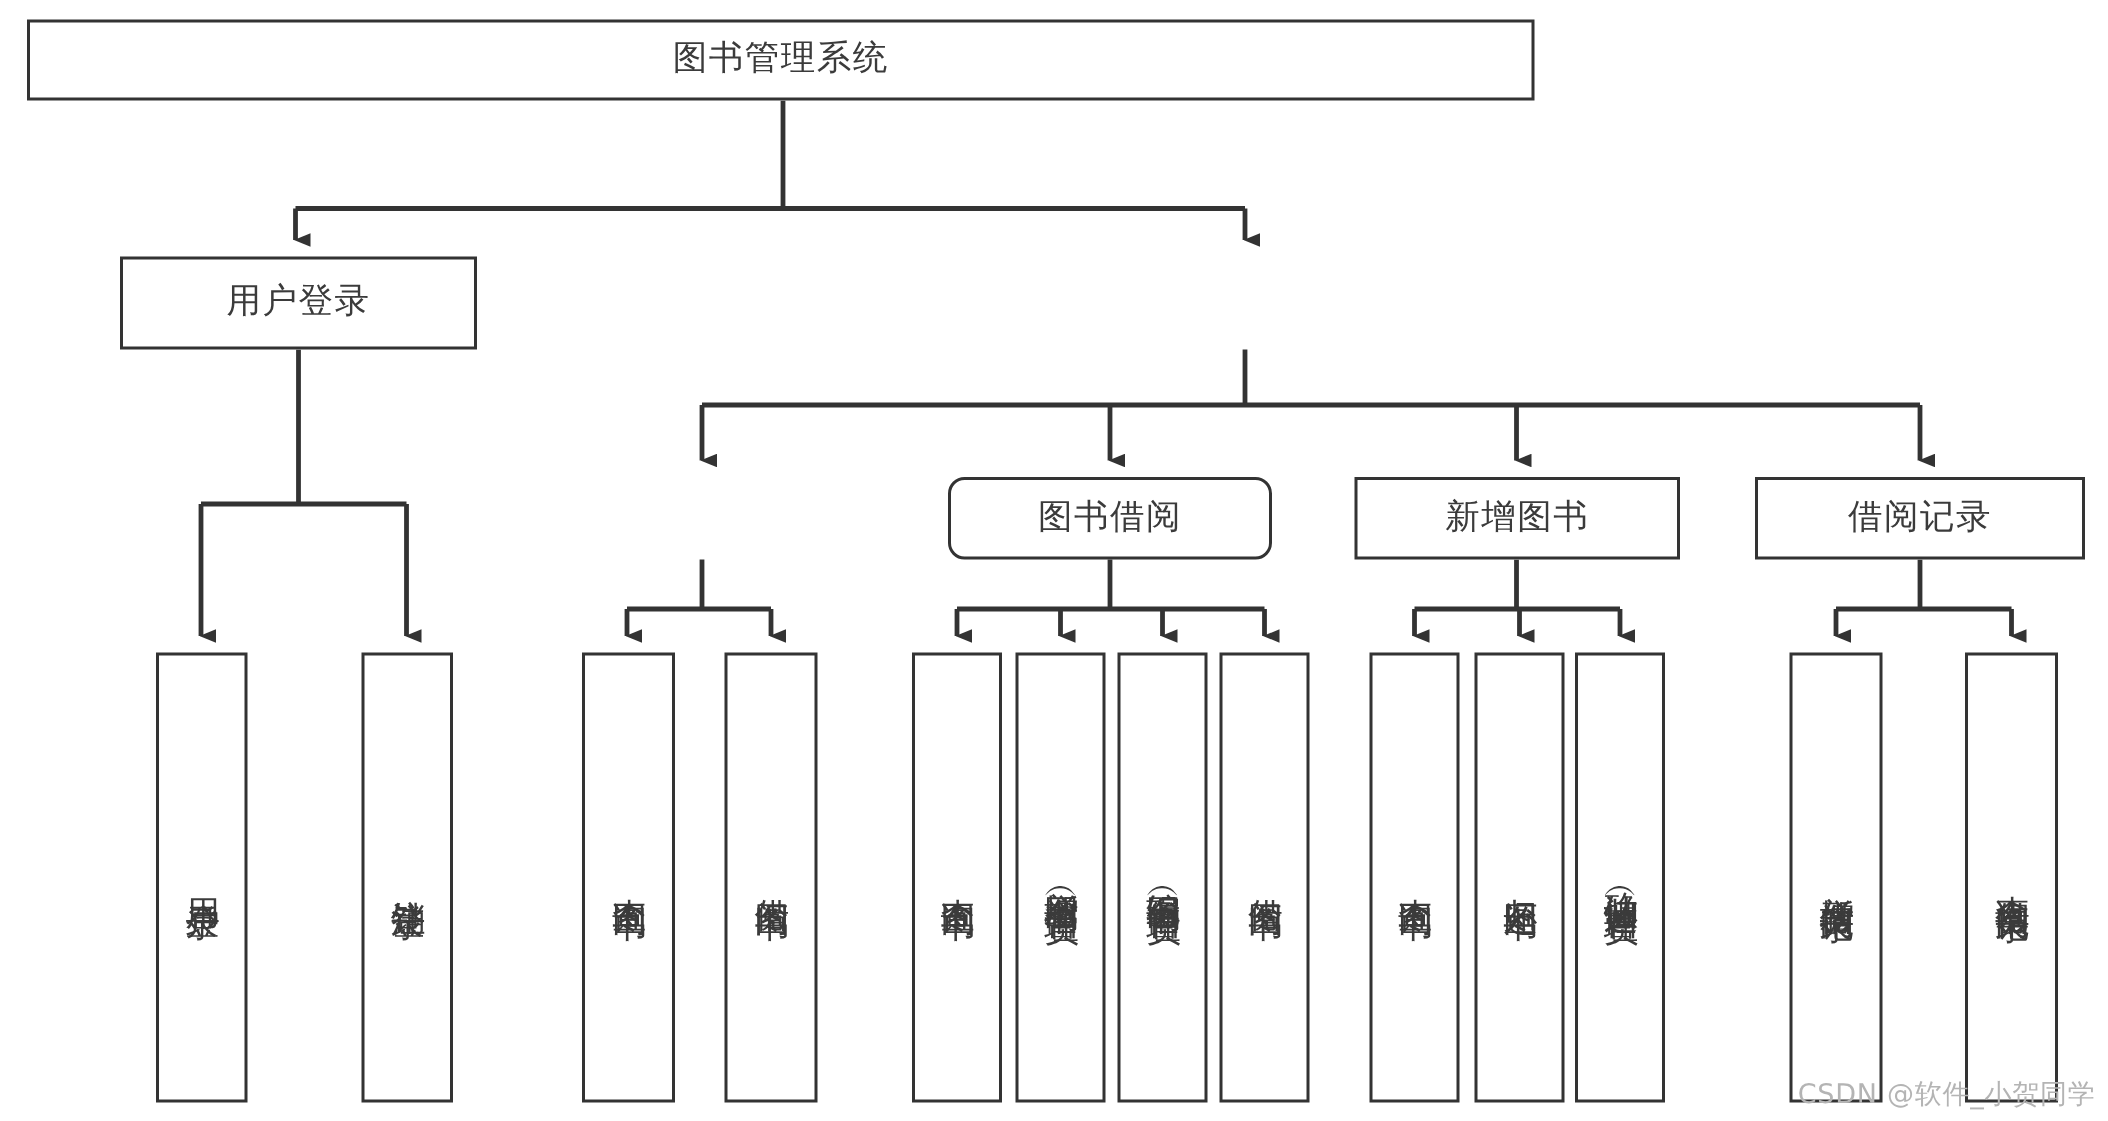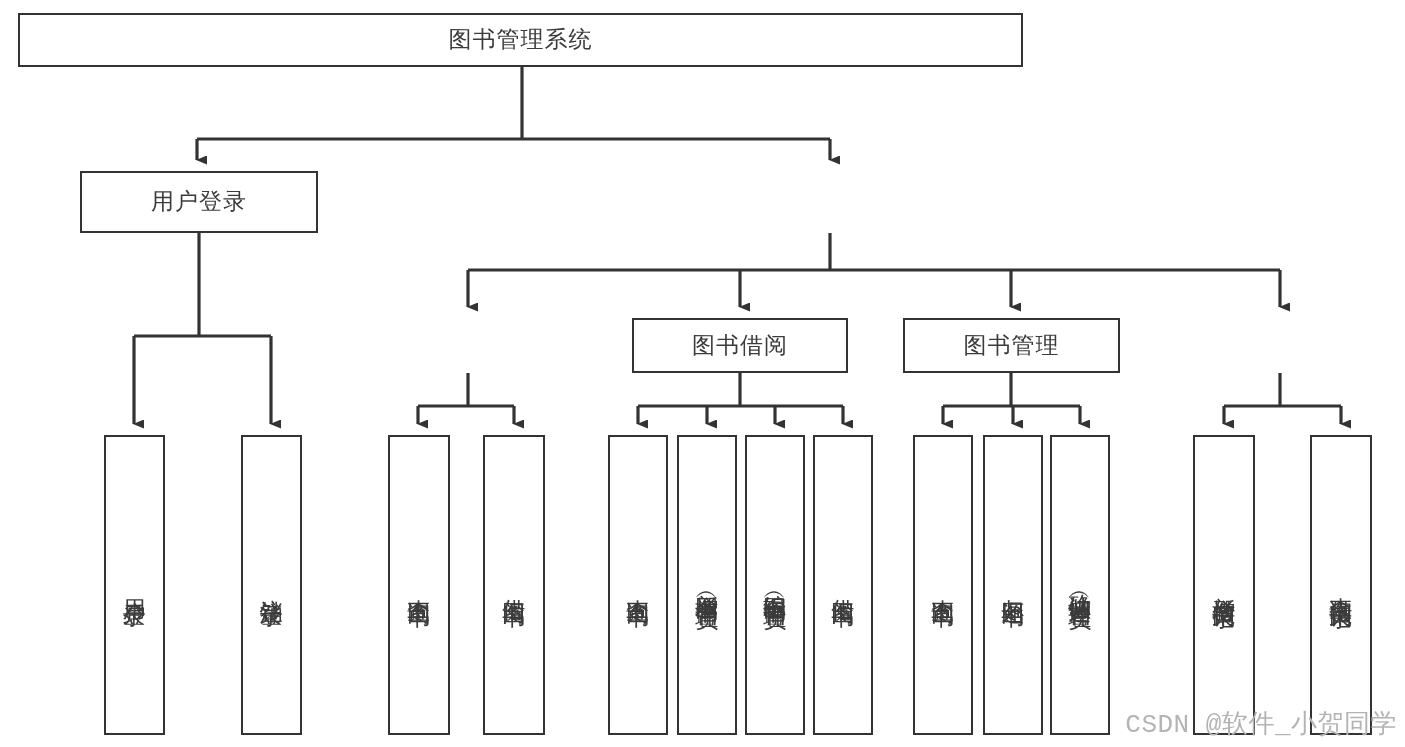--- a/index.html
+++ b/index.html
@@ -50,26 +50,25 @@
     padding: 4px 0;
     text-align: center;
   }
   .node-label {
     display: block;
   }
   #watermark {
     position: absolute;
     right: 8px;
     bottom: 6px;
-    font-size: 26px;
+    font-size: 18px;
     color: #b4b4b4;
     letter-spacing: 0.5px;
     white-space: nowrap;
     pointer-events: none;
-    font-family: Liberation Mono, monospace;
   }
 </style>
 </head>
 <body>
 
 <div id="diagram-root" style="background: rgb(255, 255, 255);">
 
   <svg id="diagram-svg" viewBox="0 0 1405 747" xmlns="http://www.w3.org/2000/svg">
     <defs>
       <marker id="arrowhead" markerWidth="9" markerHeight="11" refX="4.5" refY="10" orient="auto" markerUnits="userSpaceOnUse">
@@ -121,25 +120,28 @@
   </svg>
 
   <div class="node horiz" style="left: 18px; top: 13px; width: 1005px; height: 54px; border-color: rgb(51, 51, 51); color: rgb(59, 59, 59);">
     <span class="node-label">图书管理系统</span>
   </div>
 
   <div class="node horiz" style="left: 80px; top: 171px; width: 238px; height: 62px; border-color: rgb(51, 51, 51); color: rgb(59, 59, 59);">
     <span class="node-label">用户登录</span>
   </div>
 
-  <div class="node horiz" style="left: 632px; top: 318px; width: 216px; height: 55px; border-color: rgb(51, 51, 51); color: rgb(59, 59, 59);">
+  <div class="node horiz" style="left: 632px; top: 318px; width: 216px; height: 55px; border-color: rgb(51, 51, 51); color: rgb(59, 59, 59); border-radius: 11px;">
     <span class="node-label">图书借阅</span>
   </div>
   <div class="node horiz" style="left: 903px; top: 318px; width: 217px; height: 55px; border-color: rgb(51, 51, 51); color: rgb(59, 59, 59);">
-    <span class="node-label">图书管理</span>
+    <span class="node-label">新增图书</span>
+  </div>
+  <div class="node horiz" style="left: 1170px; top: 318px; width: 220px; height: 55px; border-color: rgb(51, 51, 51); color: rgb(59, 59, 59);">
+    <span class="node-label">借阅记录</span>
   </div>
 
   <div class="node vert" style="left: 104px; top: 435px; width: 61px; height: 300px; border-color: rgb(51, 51, 51); color: rgb(59, 59, 59);">
     <span class="node-label">用户登录</span>
   </div>
   <div class="node vert" style="left: 241px; top: 435px; width: 61px; height: 300px; border-color: rgb(51, 51, 51); color: rgb(59, 59, 59);">
     <span class="node-label">注销登录</span>
   </div>
   <div class="node vert" style="left: 388px; top: 435px; width: 62px; height: 300px; border-color: rgb(51, 51, 51); color: rgb(59, 59, 59);">
     <span class="node-label">查询图书</span>

